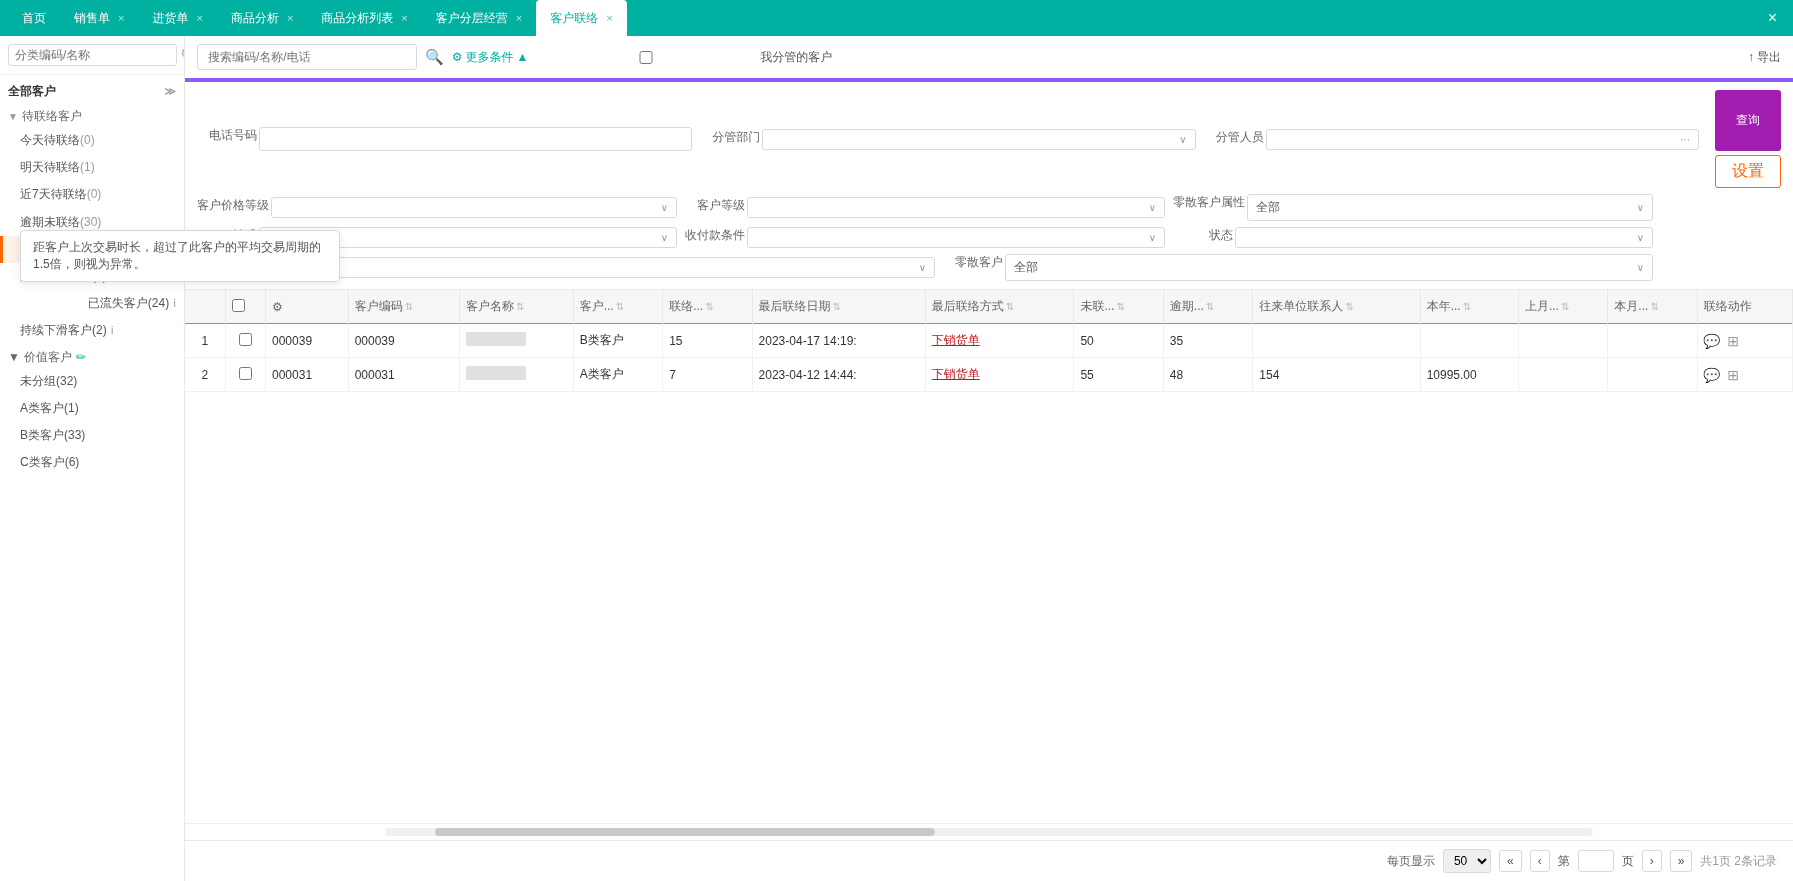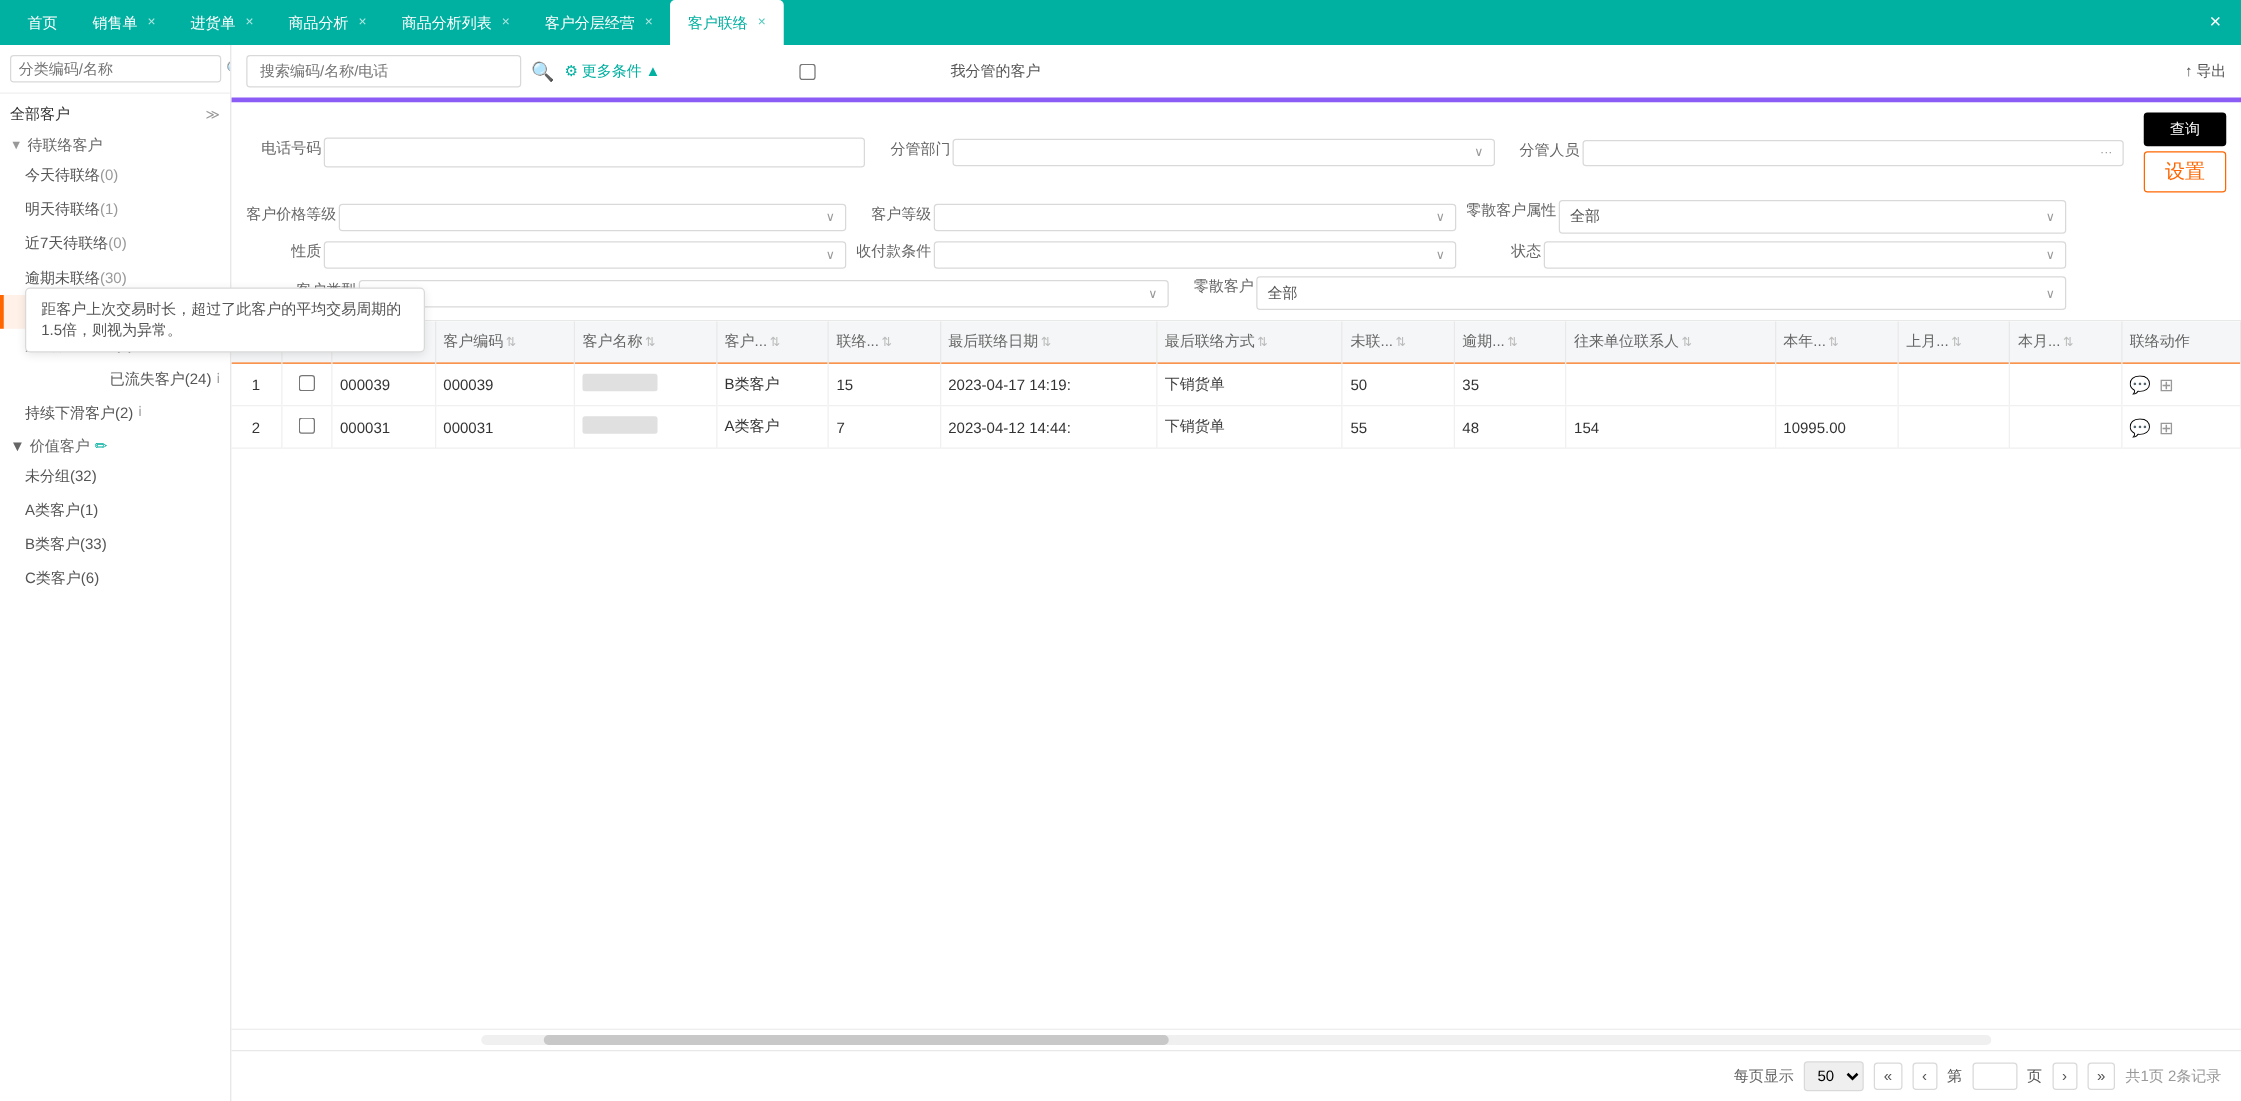--- a/index.html
+++ b/index.html
@@ -63,21 +63,21 @@
     }
     .sidebar-search .search-icon {
       margin-left: 4px;
       color: #999;
       cursor: pointer;
     }
     .sidebar-section-header {
       display: flex;
       align-items: center;
       padding: 8px 8px 4px 8px;
-      font-weight: normal;
+      font-weight: bold;
       color: #333;
       font-size: 13px;
     }
     .sidebar-section-header .collapse-btn {
       margin-left: auto;
       cursor: pointer;
       color: #999;
       font-size: 11px;
     }
     .sidebar-group-label {
@@ -218,25 +218,25 @@
       color: #555;
       background: #fff;
     }
     .filter-actions {
       display: flex;
       flex-direction: column;
       gap: 4px;
       margin-left: 8px;
     }
     .btn-query {
-      background: #000000;
+      background: #a21caf;
       color: #fff;
       border: none;
       border-radius: 3px;
-      padding: 5px 16px;
+      padding: 22px 16px;
       cursor: pointer;
       font-size: 12px;
     }
     .btn-setting {
       background: #fff;
       color: #ff6600;
       border: 1px solid #ff6600;
       border-radius: 3px;
       padding: 5px 16px;
       cursor: pointer;
@@ -278,21 +278,21 @@
     tbody tr {
       border-bottom: 1px solid #f0f0f0;
     }
     tbody td {
       padding: 8px 6px;
       color: #333;
       white-space: nowrap;
       border-right: 1px solid #f0f0f0;
     }
     tbody td:first-child, tbody td:nth-child(2) { text-align: center; }
-    .cell-link { color: #404040; cursor: pointer; }
+    .cell-link { color: #b91c1c; text-decoration: underline; cursor: pointer; }
     .cell-blurred {
       background: #e0e0e0;
       color: transparent;
       border-radius: 2px;
       display: inline-block;
       min-width: 60px;
       height: 14px;
     }
     .action-icons { display: flex; gap: 6px; align-items: center; }
     .action-icon { color: #999; cursor: pointer; font-size: 14px; }

